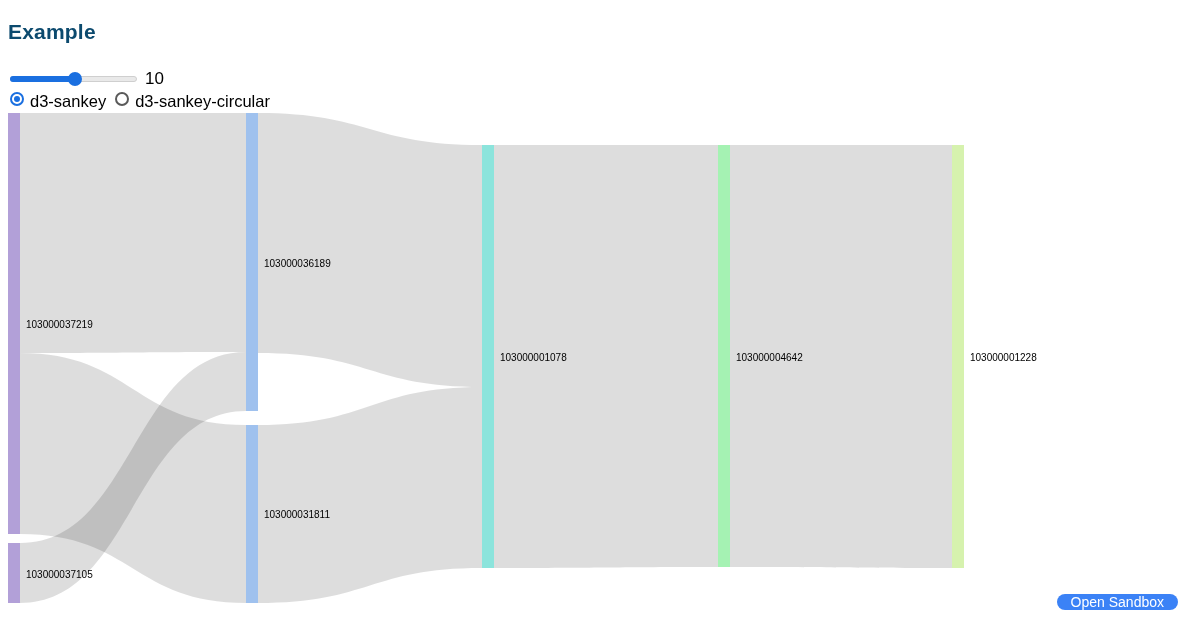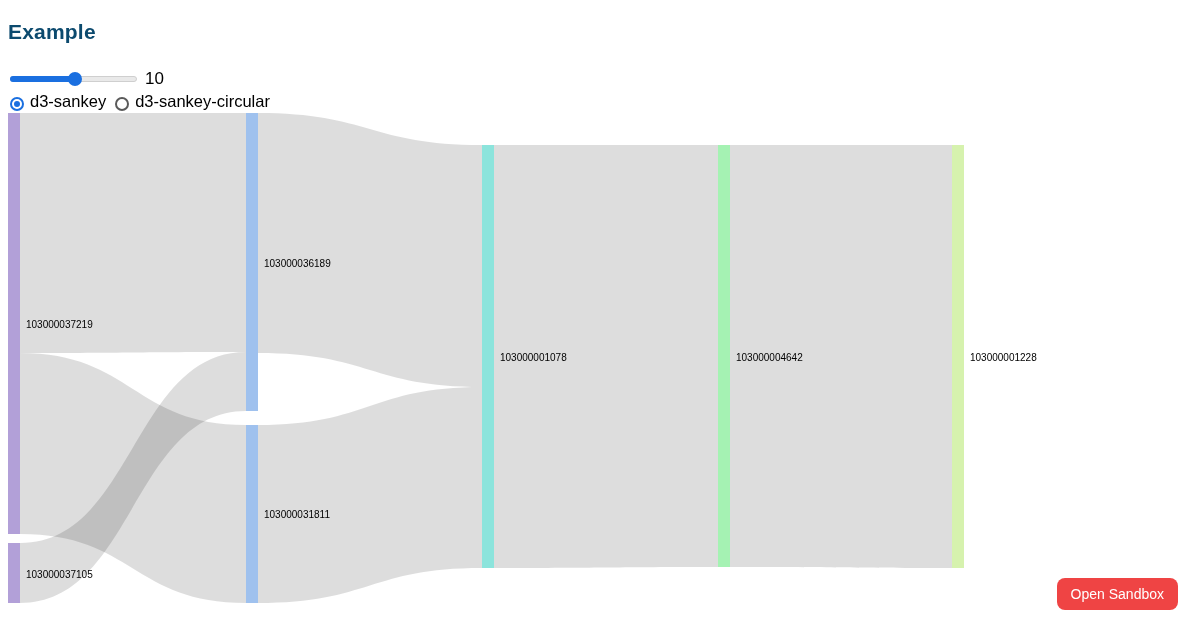--- a/index.html
+++ b/index.html
@@ -32,36 +32,36 @@
     position:absolute; left:0; top:5px; height:6px;
     background:var(--accent); border-radius:4px 0 0 4px;
   }
   .slider-thumb {
     position:absolute; top:1px; width:14px; height:14px; margin-left:-7px;
     background:var(--accent); border-radius:50%;
   }
   .slider-value { margin-left:8px; font-size:17px; color:#000; }
 
   .radio-row { position:absolute; left:10px; top:92px; display:flex; align-items:center; font-size:16.5px; color:#000; }
-  .radio-item { display:flex; align-items:flex-end; margin-right:9px; cursor:pointer; }
+  .radio-item { display:flex; align-items:flex-start; margin-right:9px; cursor:pointer; }
   .radio-circle {
     width:14px; height:14px; border-radius:50%; margin-right:6px;
     border:2px solid #5a5a5a; background:#fff; position:relative; flex:0 0 auto;
   }
   .radio-item.selected .radio-circle { border-color:var(--accent); }
   .radio-item.selected .radio-circle::after {
     content:""; position:absolute; left:2px; top:2px; width:6px; height:6px;
     border-radius:50%; background:var(--accent);
   }
 
   
   .sandbox-btn {
     position:absolute; right:22px; bottom:20px; z-index:3;
-    background:#ef4444; color:#fff; border:none; border-radius:8px;
-    padding:8px 14px; font-size:14px; font-family:"Liberation Sans", sans-serif;
+    background:#3b82f6; color:#fff; border:none; border-radius:8px;
+    padding:0 14px; font-size:14px; font-family:"Liberation Sans", sans-serif;
     cursor:pointer; line-height:16px;
   }
 </style>
 </head>
 <body style="--accent: #1a6fe0;">
 
 <svg id="sankey" viewBox="0 0 1200 630">
     <path d="M20,113 C133,113 133,113 246,113 L246,352 C133,352 133,353 20,353 Z" fill="rgba(0,0,0,0.135)"></path>
     <path d="M20,353 C133,353 133,425 246,425 L246,603 C133,603 133,534 20,534 Z" fill="rgba(0,0,0,0.135)"></path>
     <path d="M20,543 C133,543 133,352 246,352 L246,411 C133,411 133,603 20,603 Z" fill="rgba(0,0,0,0.135)"></path>

